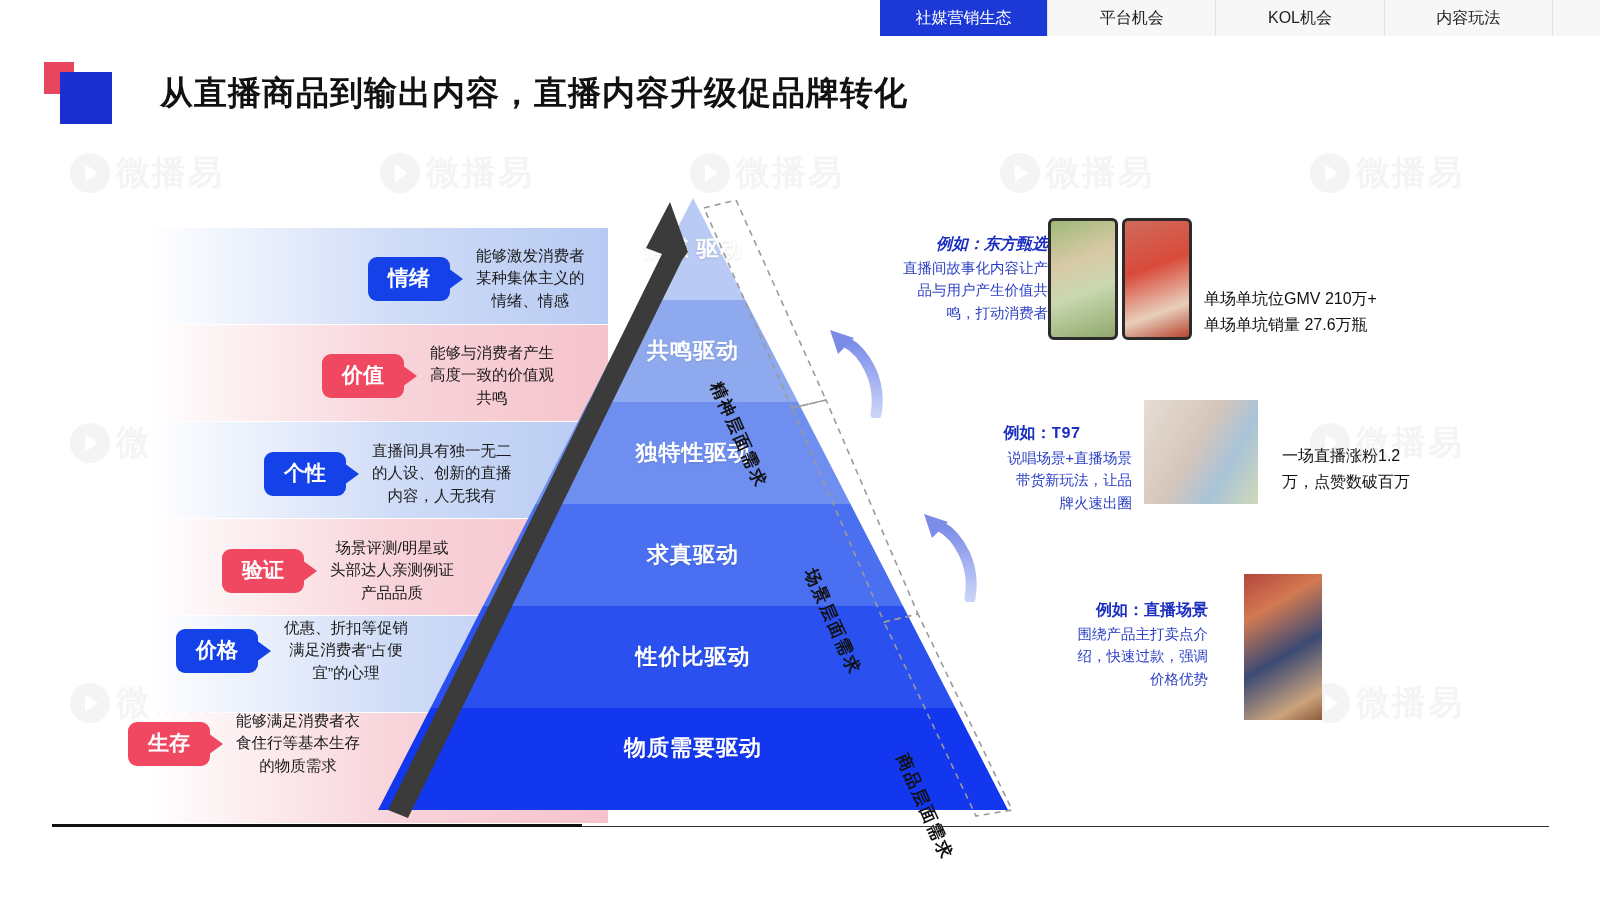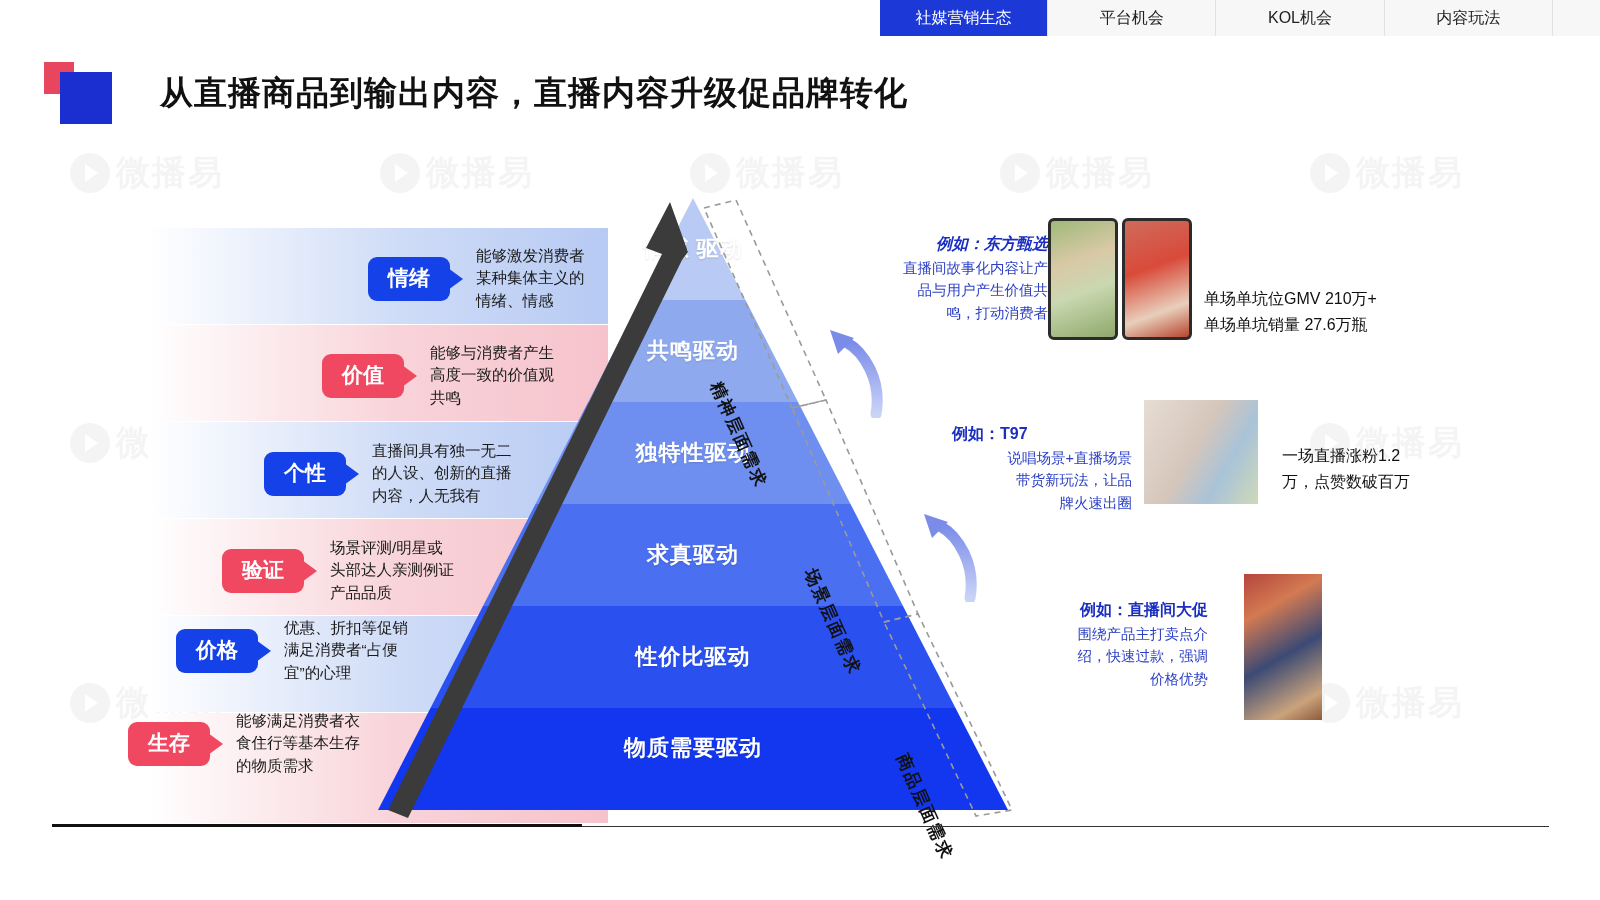--- a/index.html
+++ b/index.html
@@ -48,21 +48,21 @@
   
   .row{position:absolute;display:flex;align-items:center;}
   .pill{position:relative;color:#fff;font-size:21px;font-weight:600;
         padding:7px 20px 9px;border-radius:9px;white-space:nowrap;}
   .pill.blue{background:#1442E8;}
   .pill.red{background:#EF4860;}
   .pill:after{content:"";position:absolute;right:-13px;top:50%;transform:translateY(-50%);
               border-left:15px solid currentColor;border-top:11px solid transparent;border-bottom:11px solid transparent;}
   .pill.blue:after{border-left-color:#1442E8;}
   .pill.red:after{border-left-color:#EF4860;}
-  .desc{margin-left:26px;font-size:15.5px;line-height:1.45;color:#1a1a1a;text-align:left;white-space:pre-line;}
+  .desc{margin-left:26px;font-size:15.5px;line-height:1.45;color:#1a1a1a;text-align:center;white-space:pre-line;}
 
   
   .pyramid{position:absolute;left:378px;top:48px;width:630px;height:612px;}
   .pyr-layer{position:absolute;left:0;width:100%;display:flex;align-items:center;justify-content:center;
              color:#fff;font-size:22px;font-weight:600;letter-spacing:1px;}
   .pyr-txt{position:relative;z-index:3;text-shadow:0 1px 2px rgba(0,0,0,.12);text-align:center;line-height:1.25;}
 
   .tri{position:absolute;left:0;top:0;width:100%;height:100%;}
 
   
@@ -275,42 +275,42 @@
         <linearGradient id="ga1" x1="0" y1="1" x2="0" y2="0">
       <stop offset="0%" stop-color="#c9d3f7"></stop>
           <stop offset="100%" stop-color="#7b8ce8"></stop>
     </linearGradient>
       </defs>
     <path d="M52,86 C58,52 40,24 22,14" stroke="url(#ga1)" stroke-width="11" fill="none" stroke-linecap="round"></path>
     <polygon points="6,2 30,10 14,26" fill="#7b8ce8"></polygon>
   </svg>
 
   <div class="case" style="left:952px;top:272px;width:180px;">
-    <div class="case-txt" style="text-align:left;"><span class="case-head">例如：T97</span></div>
+    <div class="case-txt" style="text-align:center;font-family:Liberation Mono, monospace;"><span class="case-head">例如：T97</span></div>
     <div class="case-txt">说唱场景+直播场景
 带货新玩法，让品
 牌火速出圈</div>
   </div>
   <div class="thumb" style="left:1144px;top:250px;width:114px;height:104px;background:linear-gradient(120deg,#e7ddd4 0%,#d5c6bb 45%,#a9c3d8 70%,#cfd9b8 100%);"></div>
   <div class="case-stat" style="position:absolute;left:1282px;top:293px;">一场直播涨粉1.2
 万，点赞数破百万</div>
 
   <svg class="curve-arrow" style="left:918px;top:362px;width:64px;height:90px;" viewBox="0 0 64 90">
     <defs>
         <linearGradient id="ga2" x1="0" y1="1" x2="0" y2="0">
       <stop offset="0%" stop-color="#c9d3f7"></stop>
           <stop offset="100%" stop-color="#7b8ce8"></stop>
     </linearGradient>
       </defs>
     <path d="M52,86 C58,52 40,24 22,14" stroke="url(#ga2)" stroke-width="11" fill="none" stroke-linecap="round"></path>
     <polygon points="6,2 30,10 14,26" fill="#7b8ce8"></polygon>
   </svg>
 
   <div class="case" style="left:1000px;top:448px;width:208px;">
-    <div class="case-txt" style="text-align:right;"><span class="case-head">例如：直播间大促</span></div>
+    <div class="case-txt" style="text-align:right;"><span class="case-head">例如：直播场景</span></div>
     <div class="case-txt">围绕产品主打卖点介
 绍，快速过款，强调
 价格优势</div>
   </div>
   <div class="thumb" style="left:1244px;top:424px;width:78px;height:146px;background:linear-gradient(150deg,#b5453c 0%,#d37a52 25%,#3c4a74 55%,#caa37c 85%,#8d5a3c 100%);"></div>
 
 </div>
 
 <div class="rule1"></div>
 <div class="rule2"></div>

